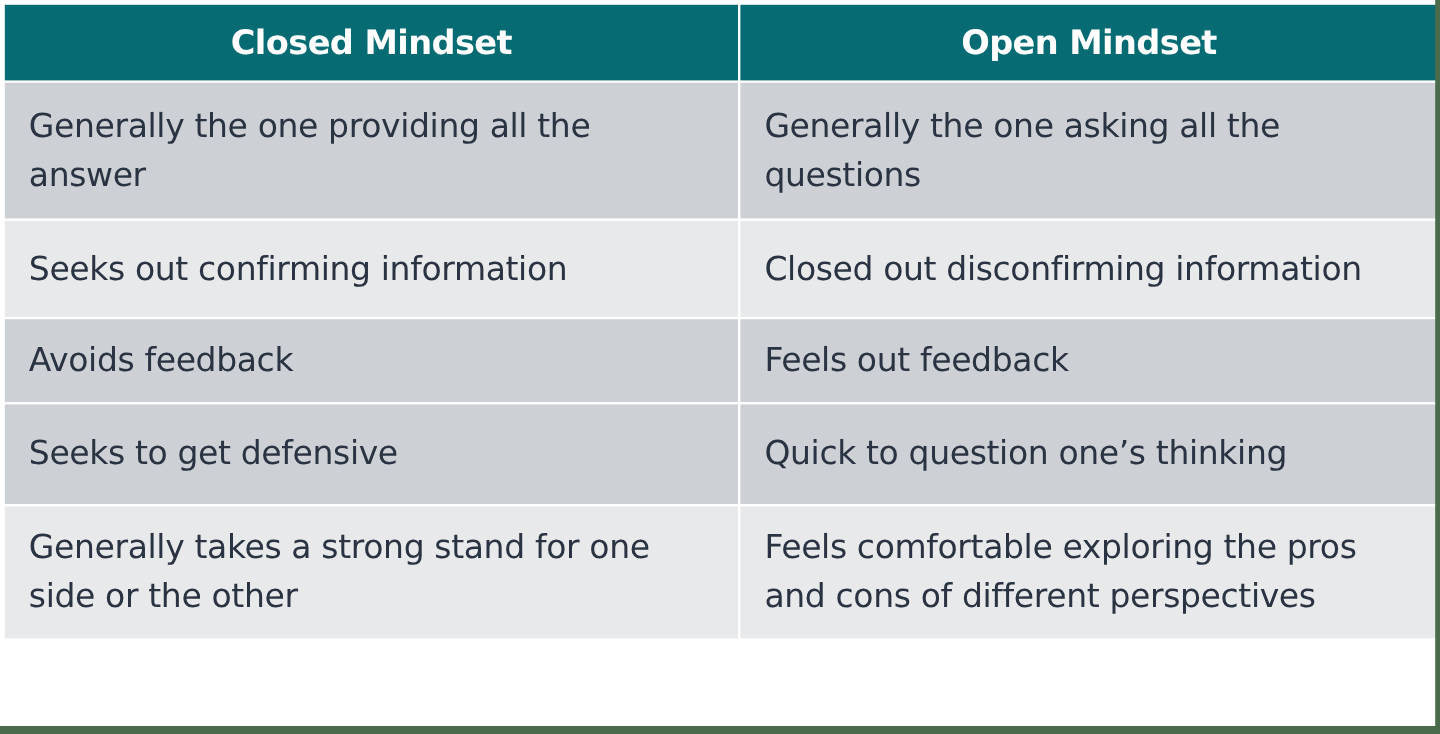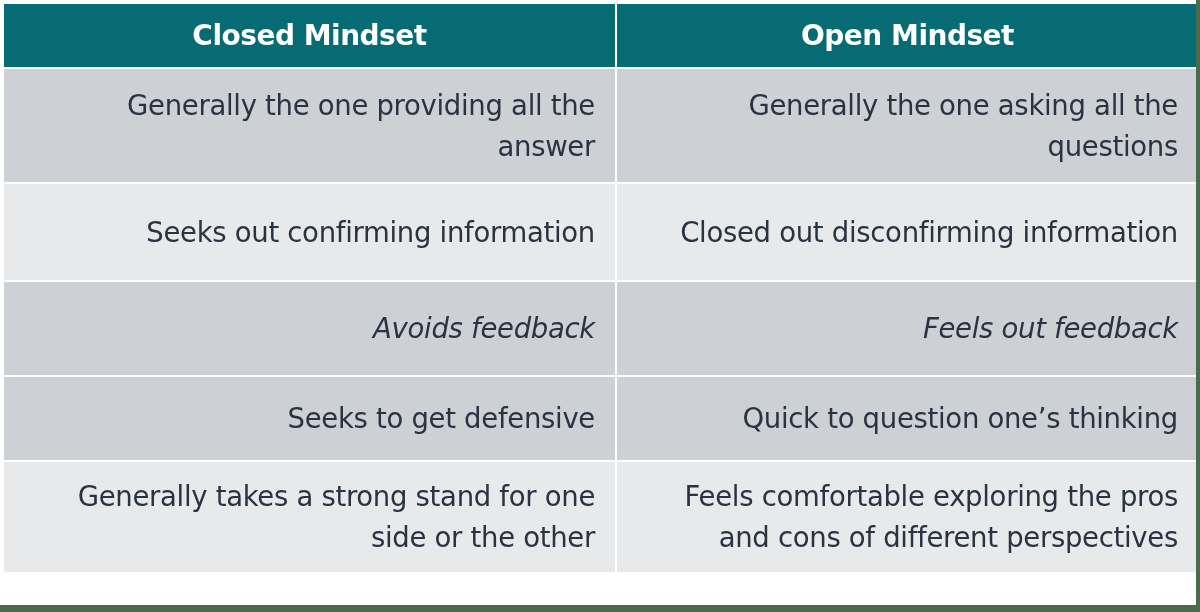--- a/index.html
+++ b/index.html
@@ -38,30 +38,30 @@
     height: 63px;
     padding: 0;
     text-align: center;
     vertical-align: middle;
     letter-spacing: -0.5px;
   }
   td {
     color: #2a3342;
     font-size: 27.5px;
     line-height: 41px;
-    text-align: right;
+    text-align: left;
     vertical-align: middle;
     padding: 0 20px;
     letter-spacing: -0.3px;
   }
   tr.odd td { background: #cdd0d4; }
   tr.even td { background: #e8e9ea; }
   tr.r1 td { height: 113px; }
-  tr.r2 td { height: 96px; }
-  tr.r3 td { height: 93px; font-style: italic; }
+  tr.r2 td { height: 80px; }
+  tr.r3 td { height: 69px; }
   tr.r4 td { height: 77px; }
   tr.r5 td { height: 83px; }
   tr.r6 td { height: 110px; }
 </style>
 </head>
 <body>
 
 <div class="table-wrap">
   <table>
     <colgroup>

